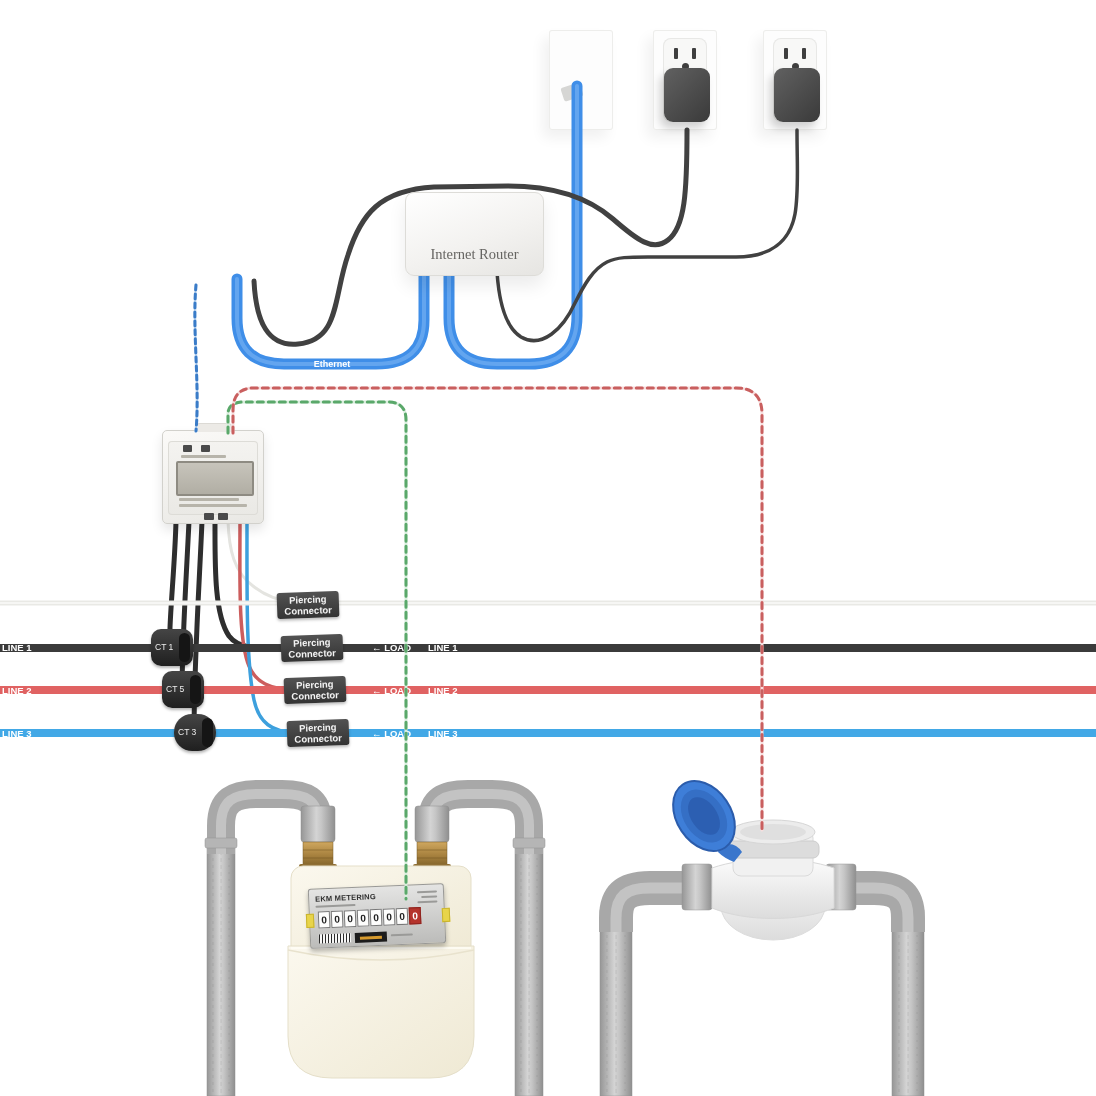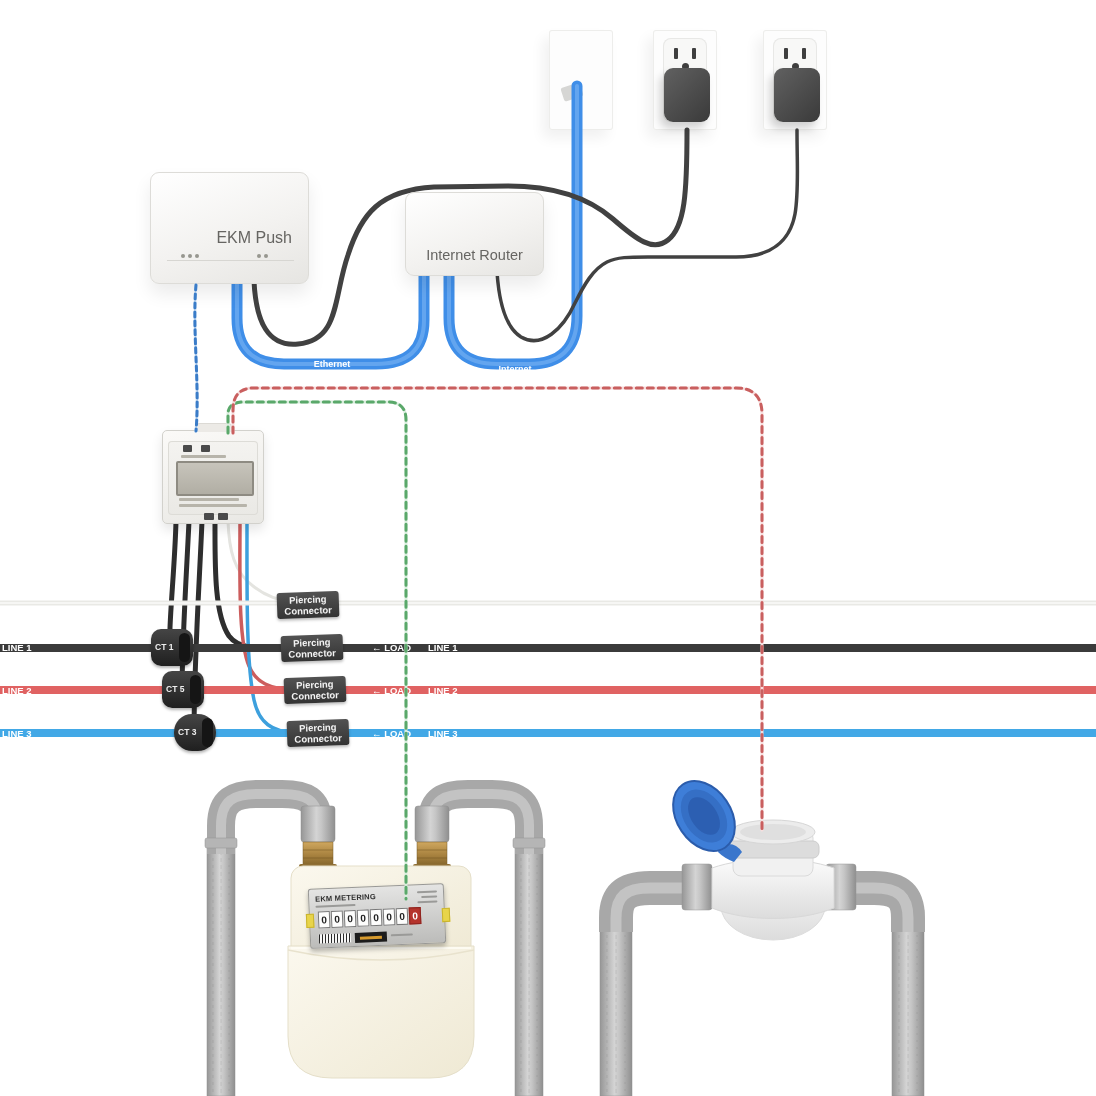--- a/index.html
+++ b/index.html
@@ -38,21 +38,21 @@
   
   .pc{position:absolute;width:62px;height:26px;border-radius:3px;transform:rotate(-2deg);
       background:linear-gradient(180deg,#525252,#343434);box-shadow:0 2px 3px rgba(0,0,0,0.25);
       color:#f3f3f3;font-size:9.5px;line-height:11px;font-weight:bold;text-align:center;
       display:flex;flex-direction:column;justify-content:center;}
 
   
   .ct{position:absolute;width:42px;height:37px;border-radius:10px;
       background:linear-gradient(180deg,#454545,#1f1f1f);box-shadow:0 2px 3px rgba(0,0,0,0.3);}
   .ct-end{position:absolute;right:3px;top:4px;width:11px;height:29px;border-radius:6px;background:#151515;}
-  .ct-label{position:absolute;left:4px;top:13px;color:#eee;font-size:8.5px;font-weight:bold;}
+  .ct-label{position:absolute;left:4px;top:13px;color:#eee;font-size:8.5px;font-weight:normal;}
 
   
   .emeter{position:absolute;left:162px;top:430px;width:100px;height:92px;border-radius:5px;
       background:linear-gradient(165deg,#fbfaf8,#e9e8e4);border:1px solid #d2d1cc;
       box-shadow:0 6px 12px rgba(0,0,0,0.10);}
   .emeter .tab{position:absolute;left:33px;top:-8px;width:34px;height:8px;background:#eceae6;
       border:1px solid #dcdad5;border-bottom:none;border-radius:4px 4px 0 0;}
   .emeter .face{position:absolute;left:5px;top:10px;right:5px;bottom:8px;border-radius:4px;
       background:linear-gradient(180deg,#f4f3f0,#eae9e5);box-shadow:inset 0 0 0 1px #dddcd7;}
   .emeter .sq{position:absolute;background:#4a4a4a;border-radius:1px;}
@@ -107,36 +107,27 @@
       <path d="M 254,281 C 256,322 268,347 298,344 C 340,340 333,298 348,255 C 361,214 380,190 434,187
                L 508,186 C 556,186 589,198 613,219 C 637,240 653,252 668,240 C 685,227 687,192 687,130" stroke="#414141" stroke-width="5"></path>
       <path d="M 497,272 C 499,302 505,327 521,337 C 542,349 563,329 575,303 C 584,285 593,269 607,262
                C 617,257 629,257 648,257 L 736,257 C 771,257 790,241 795,214 C 799,191 797,166 797,130" stroke="#414141" stroke-width="3.5"></path>
     </g>
   </svg>
 
   <div class="adapter" style="left:664px;top:68px;"></div>
   <div class="adapter" style="left:774px;top:68px;"></div>
 
-  <div class="device" style="left:150px;top:172px;width:157px;height:110px;">
-    <div class="device-label" style="right:16px;top:56px;font-size:16px;">EKM Push</div>
-    <div class="groove" style="left:16px;right:14px;bottom:22px;"></div>
-    <div class="led" style="left:30px;bottom:25px;"></div>
-    <div class="led" style="left:37px;bottom:25px;"></div>
-    <div class="led" style="left:44px;bottom:25px;"></div>
-    <div class="led" style="left:106px;bottom:25px;"></div>
-    <div class="led" style="left:113px;bottom:25px;"></div>
-  </div>
 
   <div class="device" style="left:405px;top:192px;width:137px;height:82px;">
-    <div class="device-label" style="left:0;right:0;bottom:12px;text-align:center;font-size:14.5px;">Internet Router</div>
+    <div class="device-label" style="left:0;right:0;bottom:12px;text-align:center;font-size:14.5px;font-family:Liberation Serif, serif;">Internet Router</div>
   </div>
 
   <div class="cable-label" style="left:303px;top:359px;width:58px;">Ethernet</div>
-  <div class="cable-label" style="left:486px;top:348px;width:58px;margin-top:16px;">Internet</div>
+  <div class="cable-label" style="left:486px;top:348px;width:58px;">Internet</div>
 
   <svg class="layer" viewBox="0 0 1096 1096">
     <g fill="none">
       <path d="M 176,521 C 175,560 171,600 170,628 L 170,652" stroke="#2e2e2e" stroke-width="5"></path>
       <path d="M 189,521 C 187,565 182,640 182,694" stroke="#2e2e2e" stroke-width="5"></path>
       <path d="M 202,521 C 200,572 194,660 194,736" stroke="#2e2e2e" stroke-width="5"></path>
       <path d="M 215,521 C 215,564 214,614 229,636 C 238,648 255,648 272,648 L 294,648" stroke="#2e2e2e" stroke-width="5"></path>
       <path d="M 228,521 C 229,550 234,572 253,586 C 267,597 280,601 295,602" stroke="#e4e4e0" stroke-width="3"></path>
       <path d="M 240,521 C 240,576 238,640 249,666 C 256,683 270,689 295,690" stroke="#cc5d5d" stroke-width="3.5"></path>
       <path d="M 247,521 C 247,590 246,662 254,700 C 259,723 272,732 296,733" stroke="#3da0dd" stroke-width="3.5"></path>

